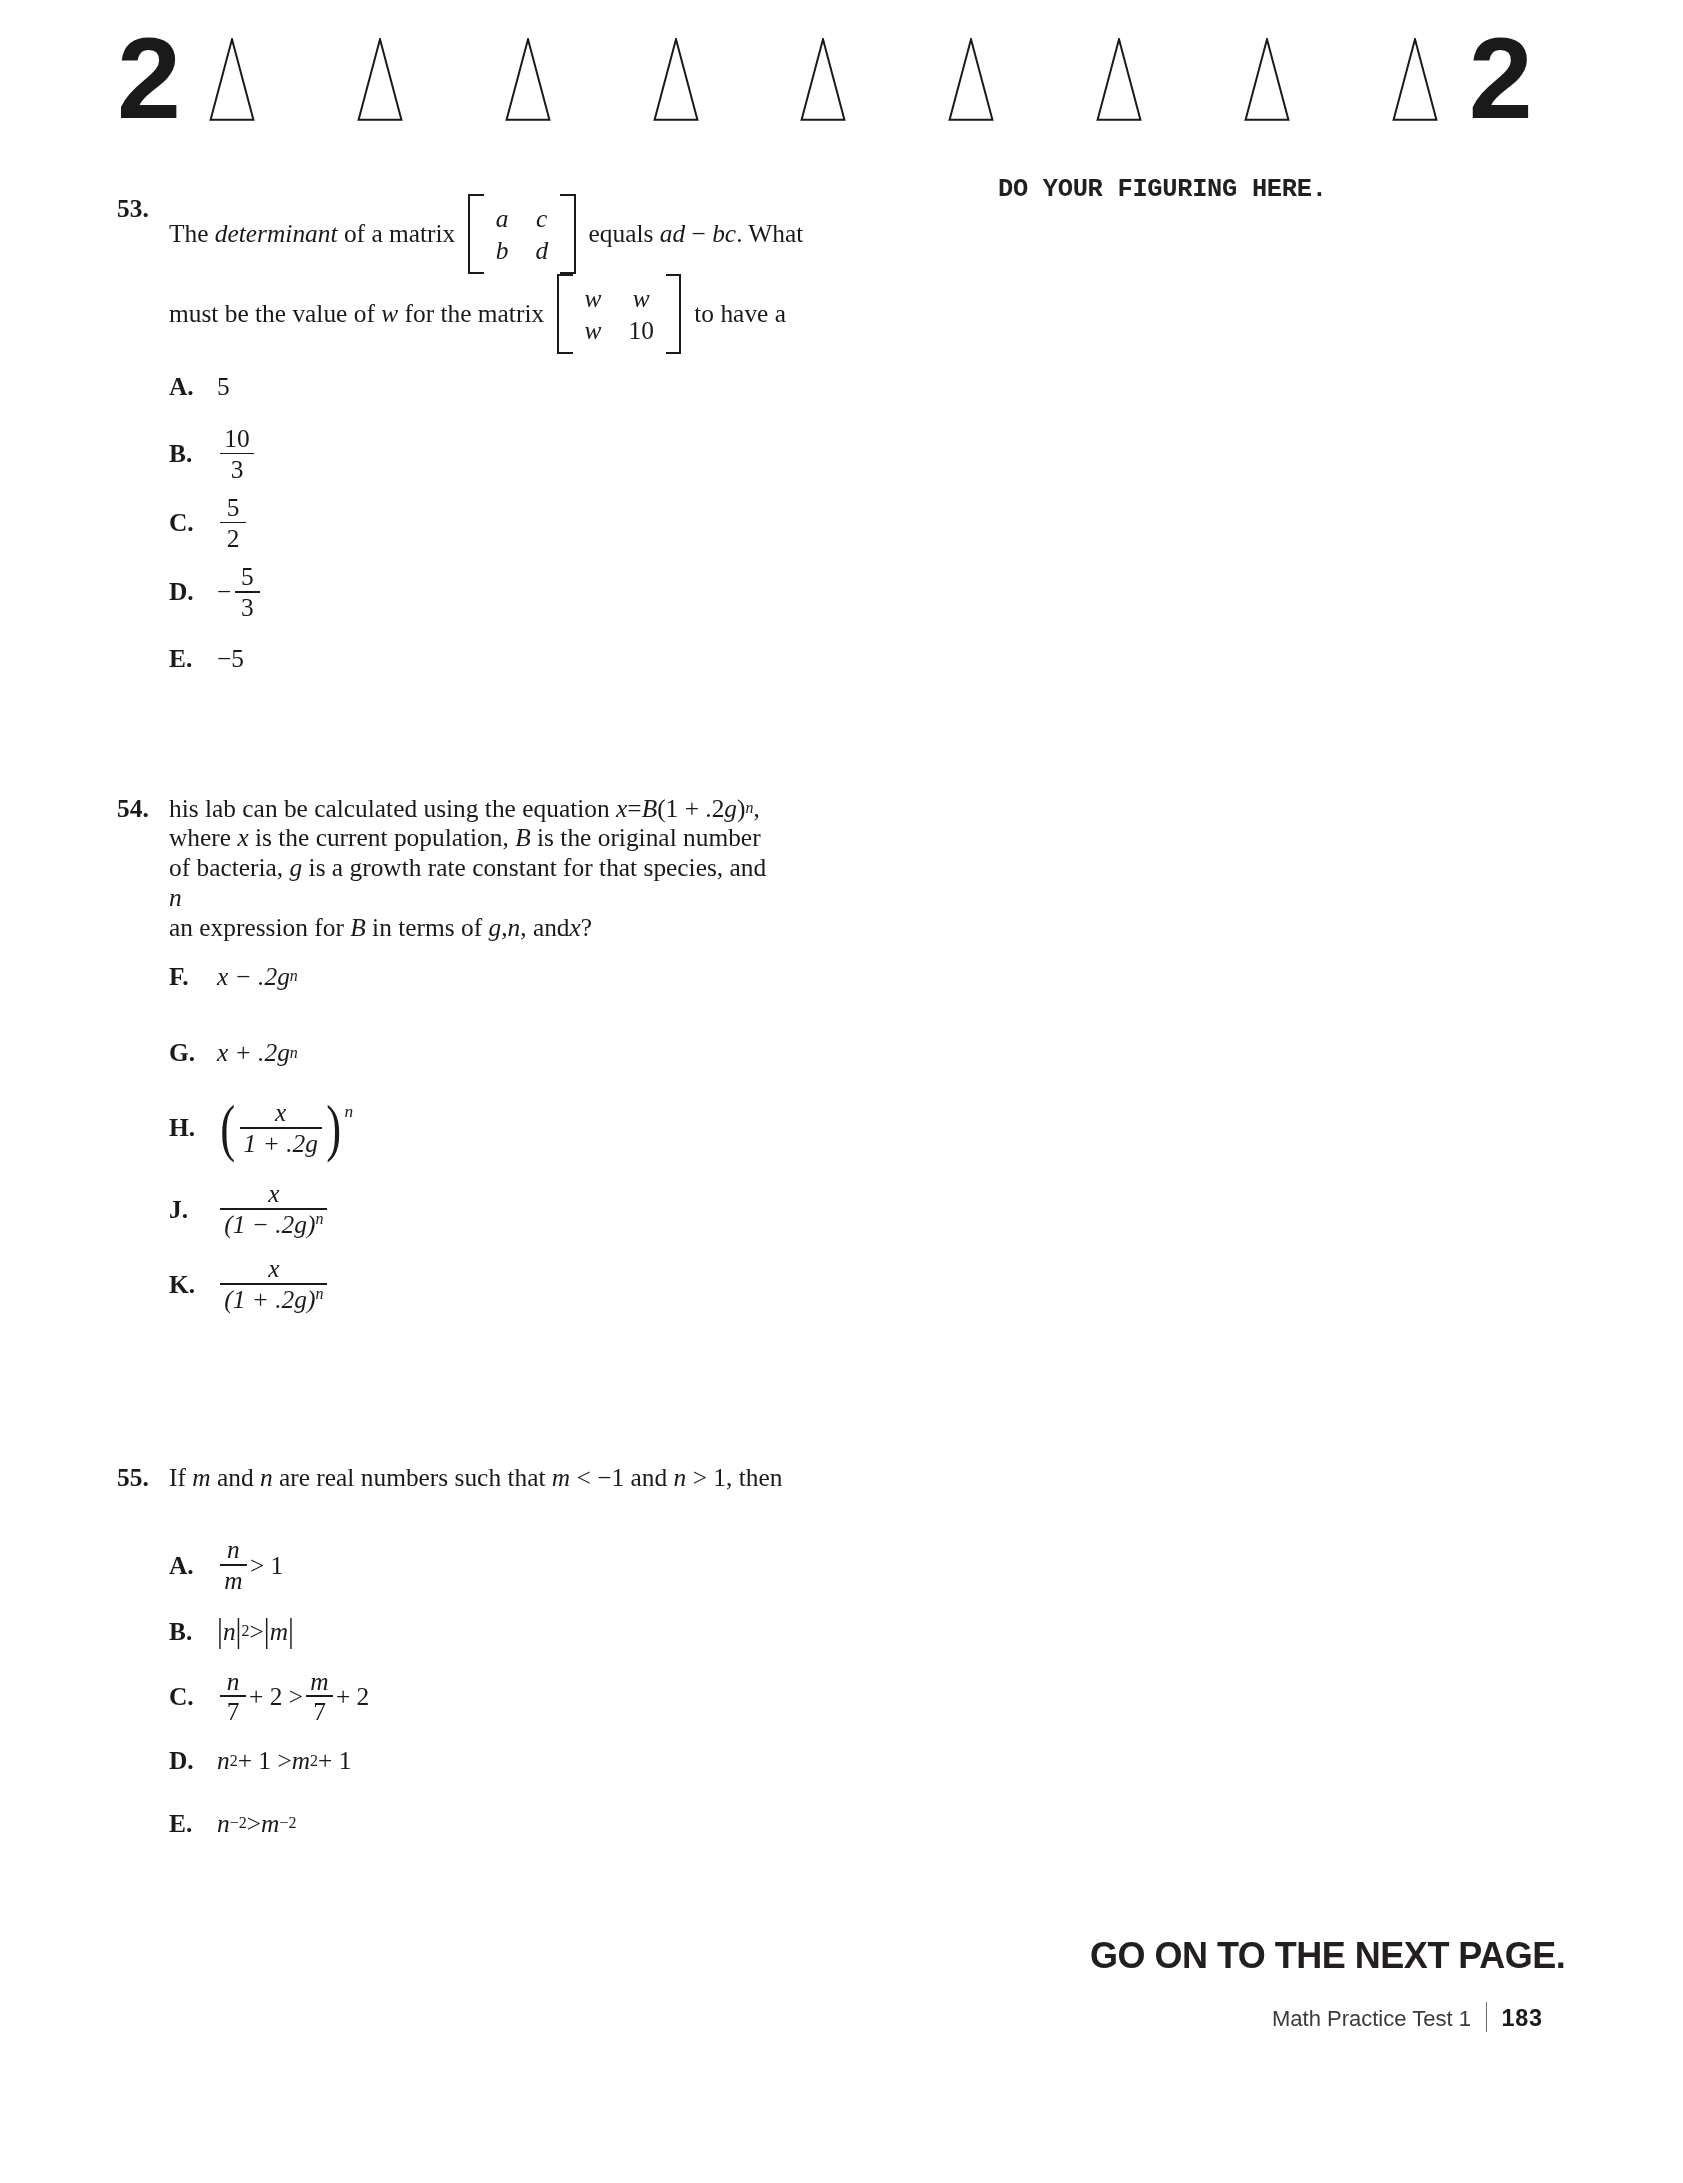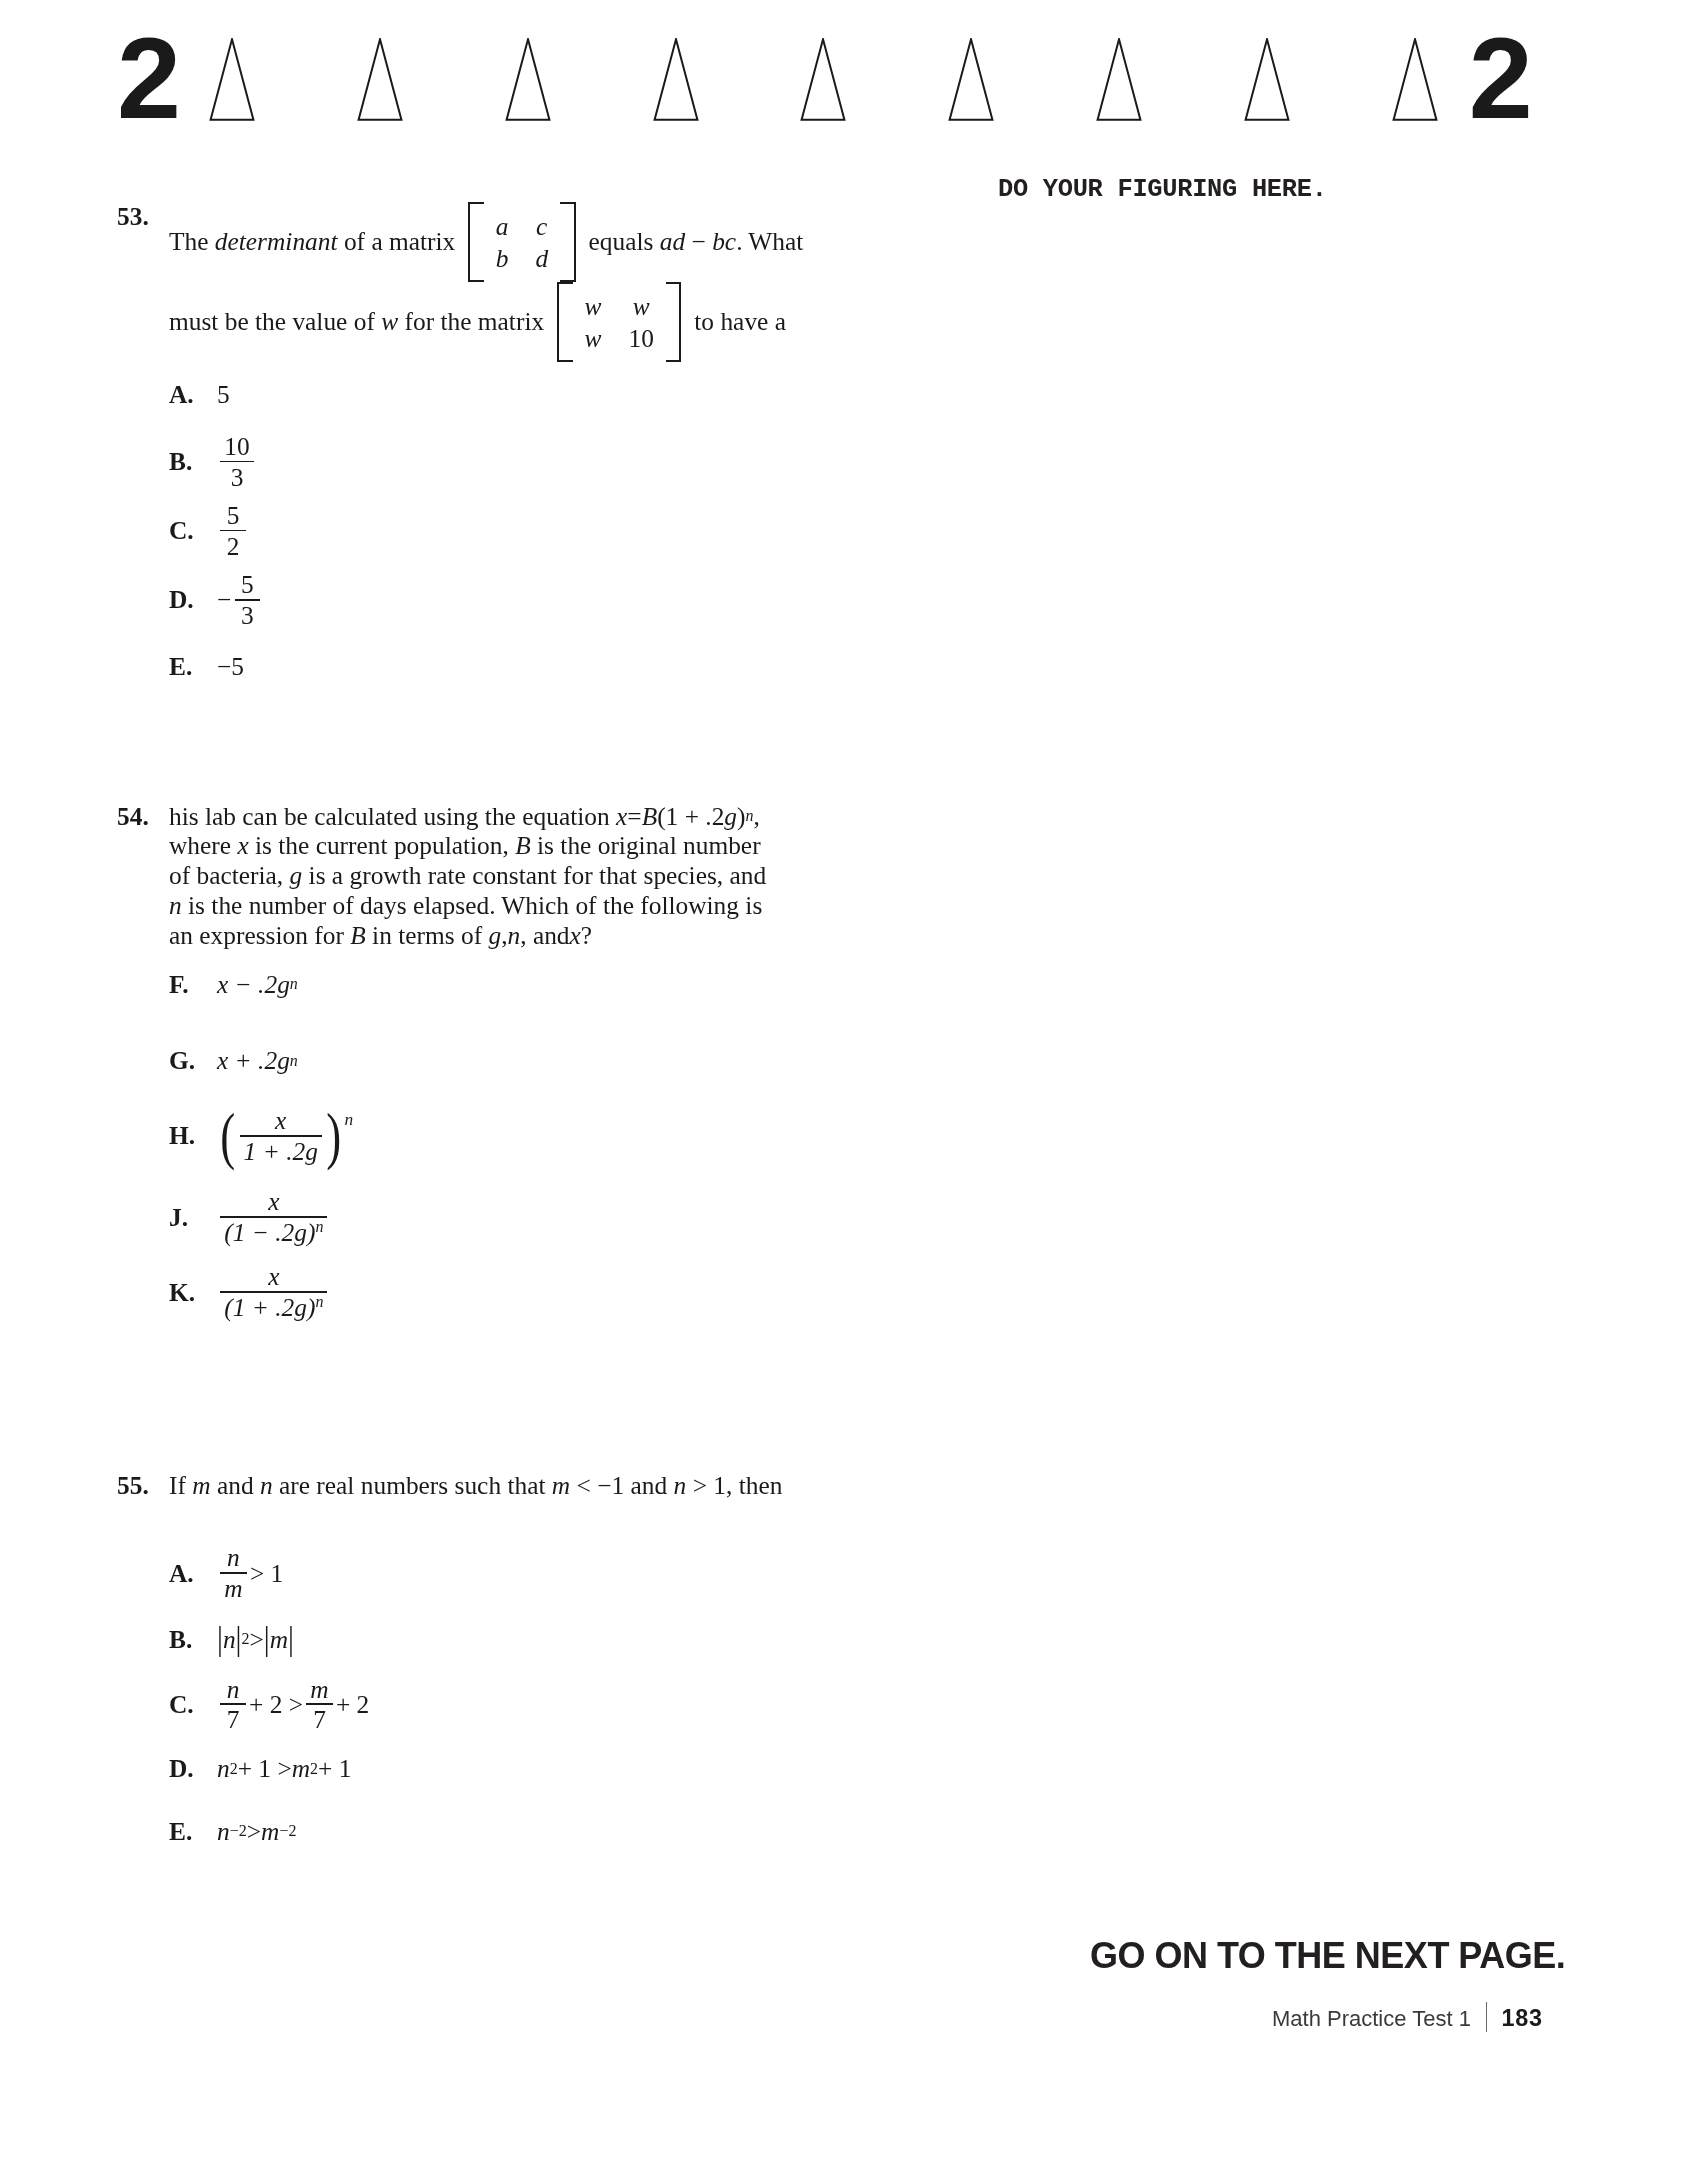--- a/index.html
+++ b/index.html
@@ -96,21 +96,20 @@
     letter-spacing: 0.7px;
     color: #1a1a1a;
   }
 
   
   .qcol {
     position: absolute;
     left: 117px;
     top: 194px;
     width: 710px;
-    margin-top: 8px;
   }
   .question {
     position: relative;
   }
   .q-num {
     position: absolute;
     left: 0;
     top: 0;
     width: 52px;
     font-weight: bold;
@@ -397,21 +396,20 @@
           <span class="it">B</span>
           <span class="q-text"> is the original number</span>
       </div>
       <div class="q-line">
         <span class="q-text">of bacteria, </span>
           <span class="it">g</span>
           <span class="q-text"> is a growth rate constant for that species, and</span>
       </div>
       <div class="q-line">
         <span class="it">n</span>
-          <span class="q-text"> is the number of days elapsed. Which of the following is</span>
       </div>
       <div class="q-line">
         <span class="q-text">an expression for </span>
           <span class="it">B</span>
           <span class="q-text"> in terms of </span>
           <span class="it">g</span>
           <span>, </span>
           <span class="it">n</span>
           <span>, and </span>
           <span class="it">x</span>

